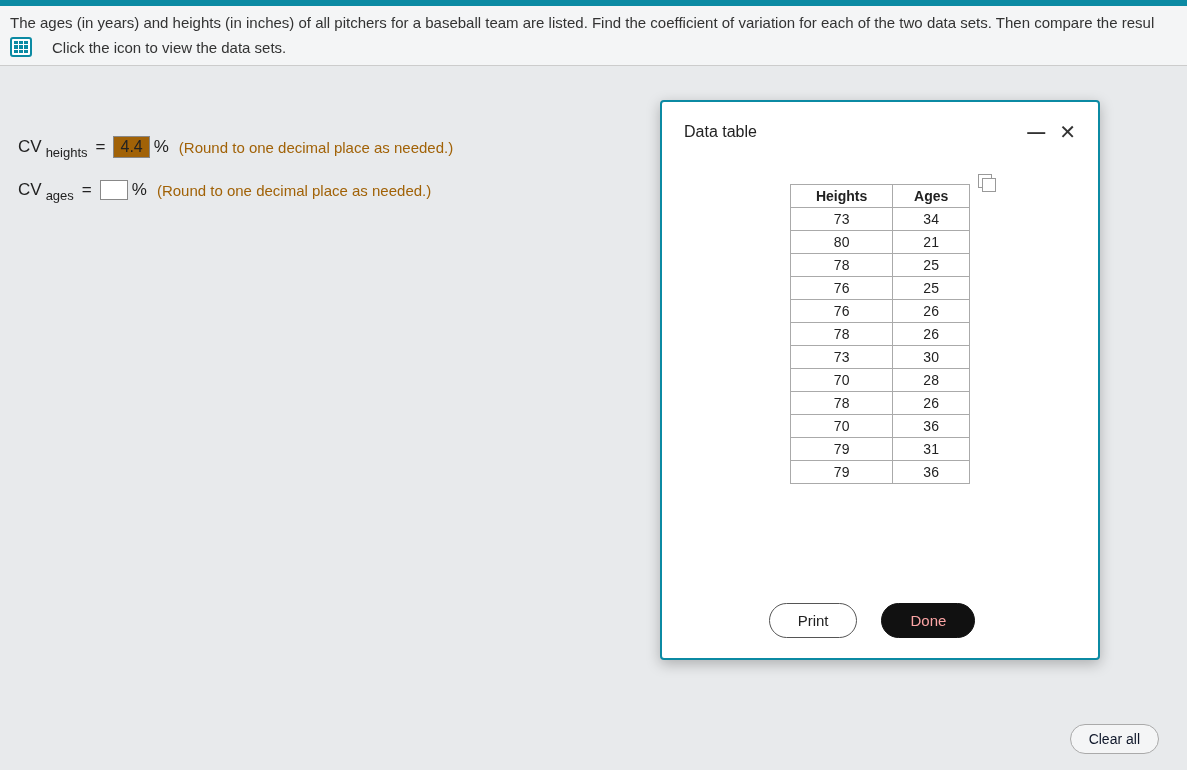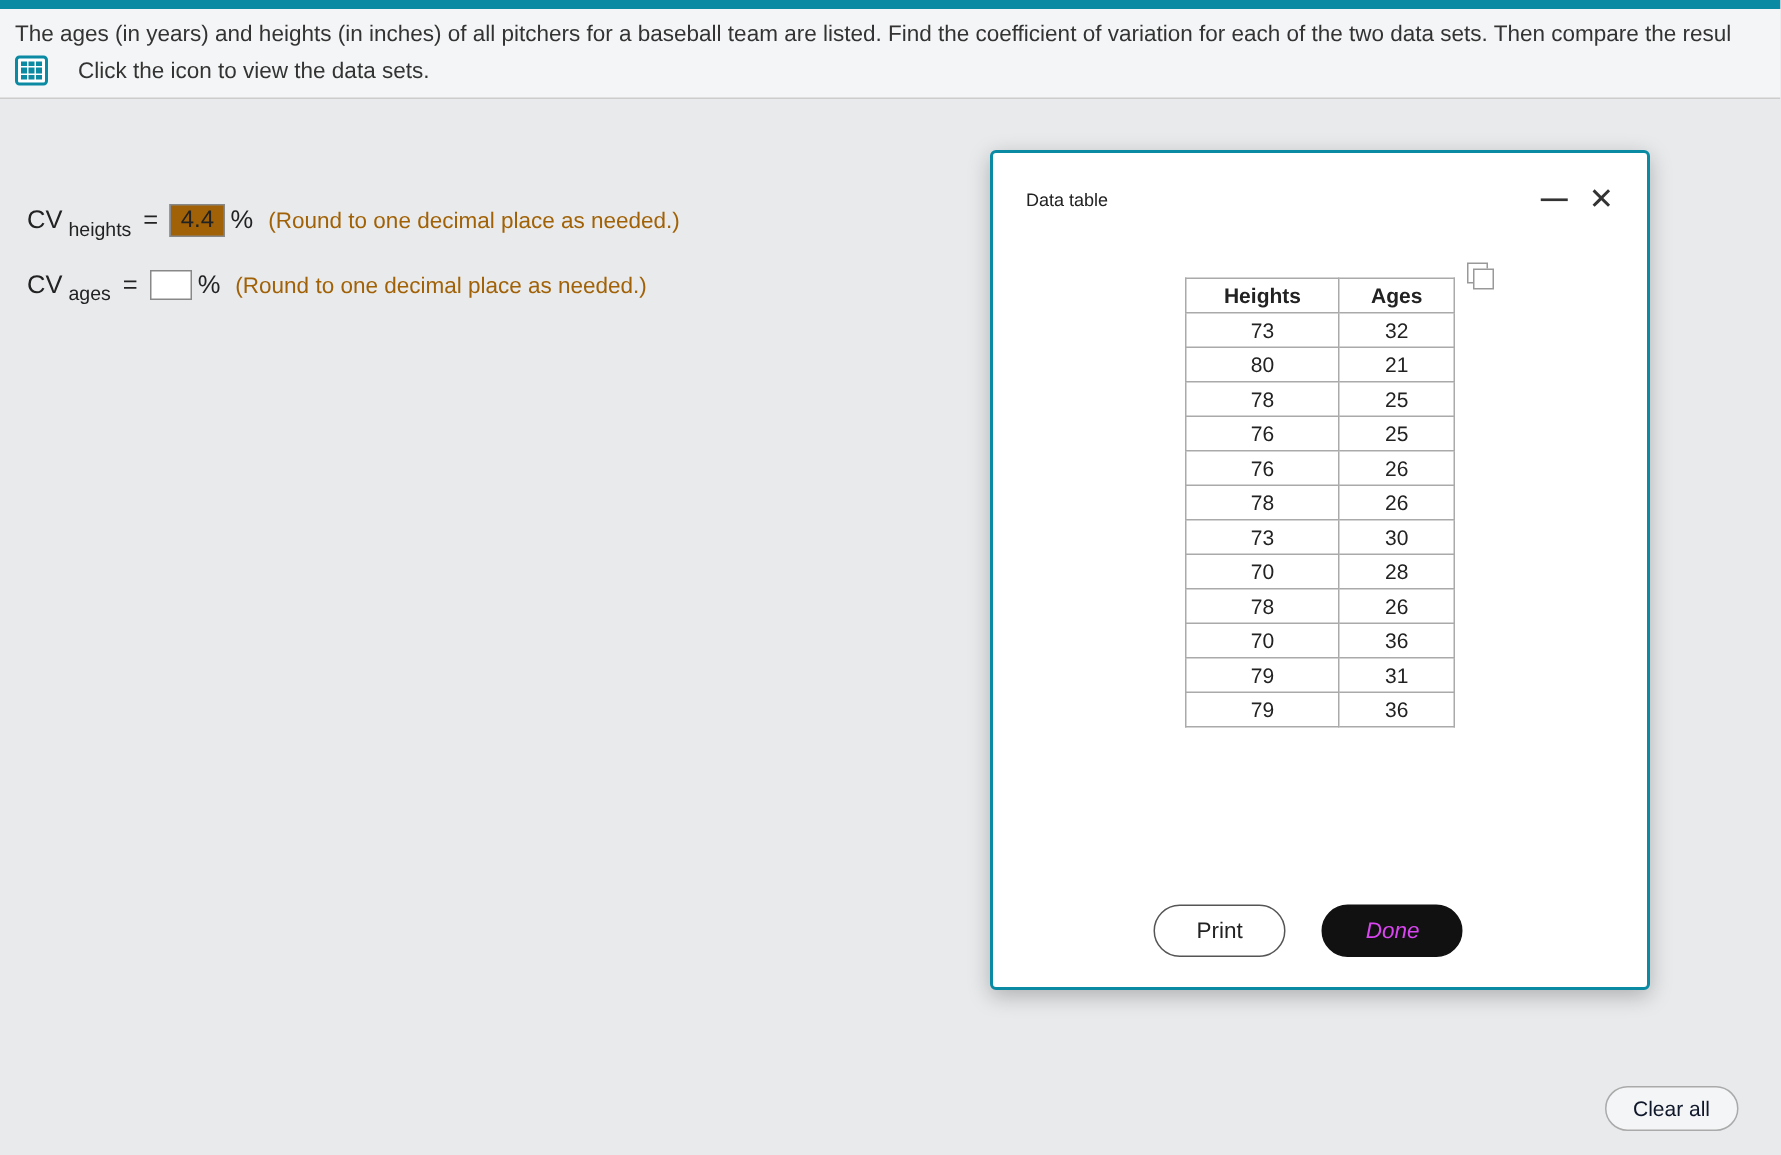--- a/index.html
+++ b/index.html
@@ -86,21 +86,21 @@
     border: 2px solid #0b8aa3;
     border-radius: 4px;
     box-shadow: 0 4px 14px rgba(0,0,0,0.25);
     padding: 18px 22px;
   }
   .modal-header {
     display:flex;
     justify-content: space-between;
     align-items:center;
   }
-  .modal-title { font-size: 12px; font-weight: normal; color:#222;text-align:right; }
+  .modal-title { font-size: 16px; font-weight: normal; color:#222;text-align:right; }
   .modal-controls { display:flex; gap:14px; align-items:center; font-size:18px; color:#333;}
   .modal-controls .min { font-weight:bold; cursor:pointer;}
   .modal-controls .close { cursor:pointer; font-size:20px;}
   .table-wrap {
     margin: 40px auto 0 auto;
     width: 180px;
     position: relative;
   }
   .copy-icon {
     position:absolute;
@@ -145,22 +145,21 @@
     cursor:pointer;
   }
   .btn-print {
     background:#fff;
     border:1px solid #555;
     color:#222;
   }
   .btn-done {
     background:#111;
     border:1px solid #111;
-    color:#d946ef;
-    font-style:italic;
+    color:#fca5a5;
   }
   .clear-all {
     position:absolute;
     right: 28px;
     bottom: 16px;
     border-radius: 18px;
     border:1px solid #aaa;
     background:#f4f5f6;
     color:#0f172a;
     padding: 6px 18px;
@@ -235,21 +234,21 @@
     <table class="data">
       <thead>
         <tr>
           <th>Heights</th>
           <th>Ages</th>
         </tr>
       </thead>
       <tbody id="data-body">
           <tr>
             <td>73</td>
-            <td>32</td>
+            <td>34</td>
           </tr>
           <tr>
             <td>80</td>
             <td>21</td>
           </tr>
           <tr>
             <td>78</td>
             <td>25</td>
           </tr>
           <tr>

